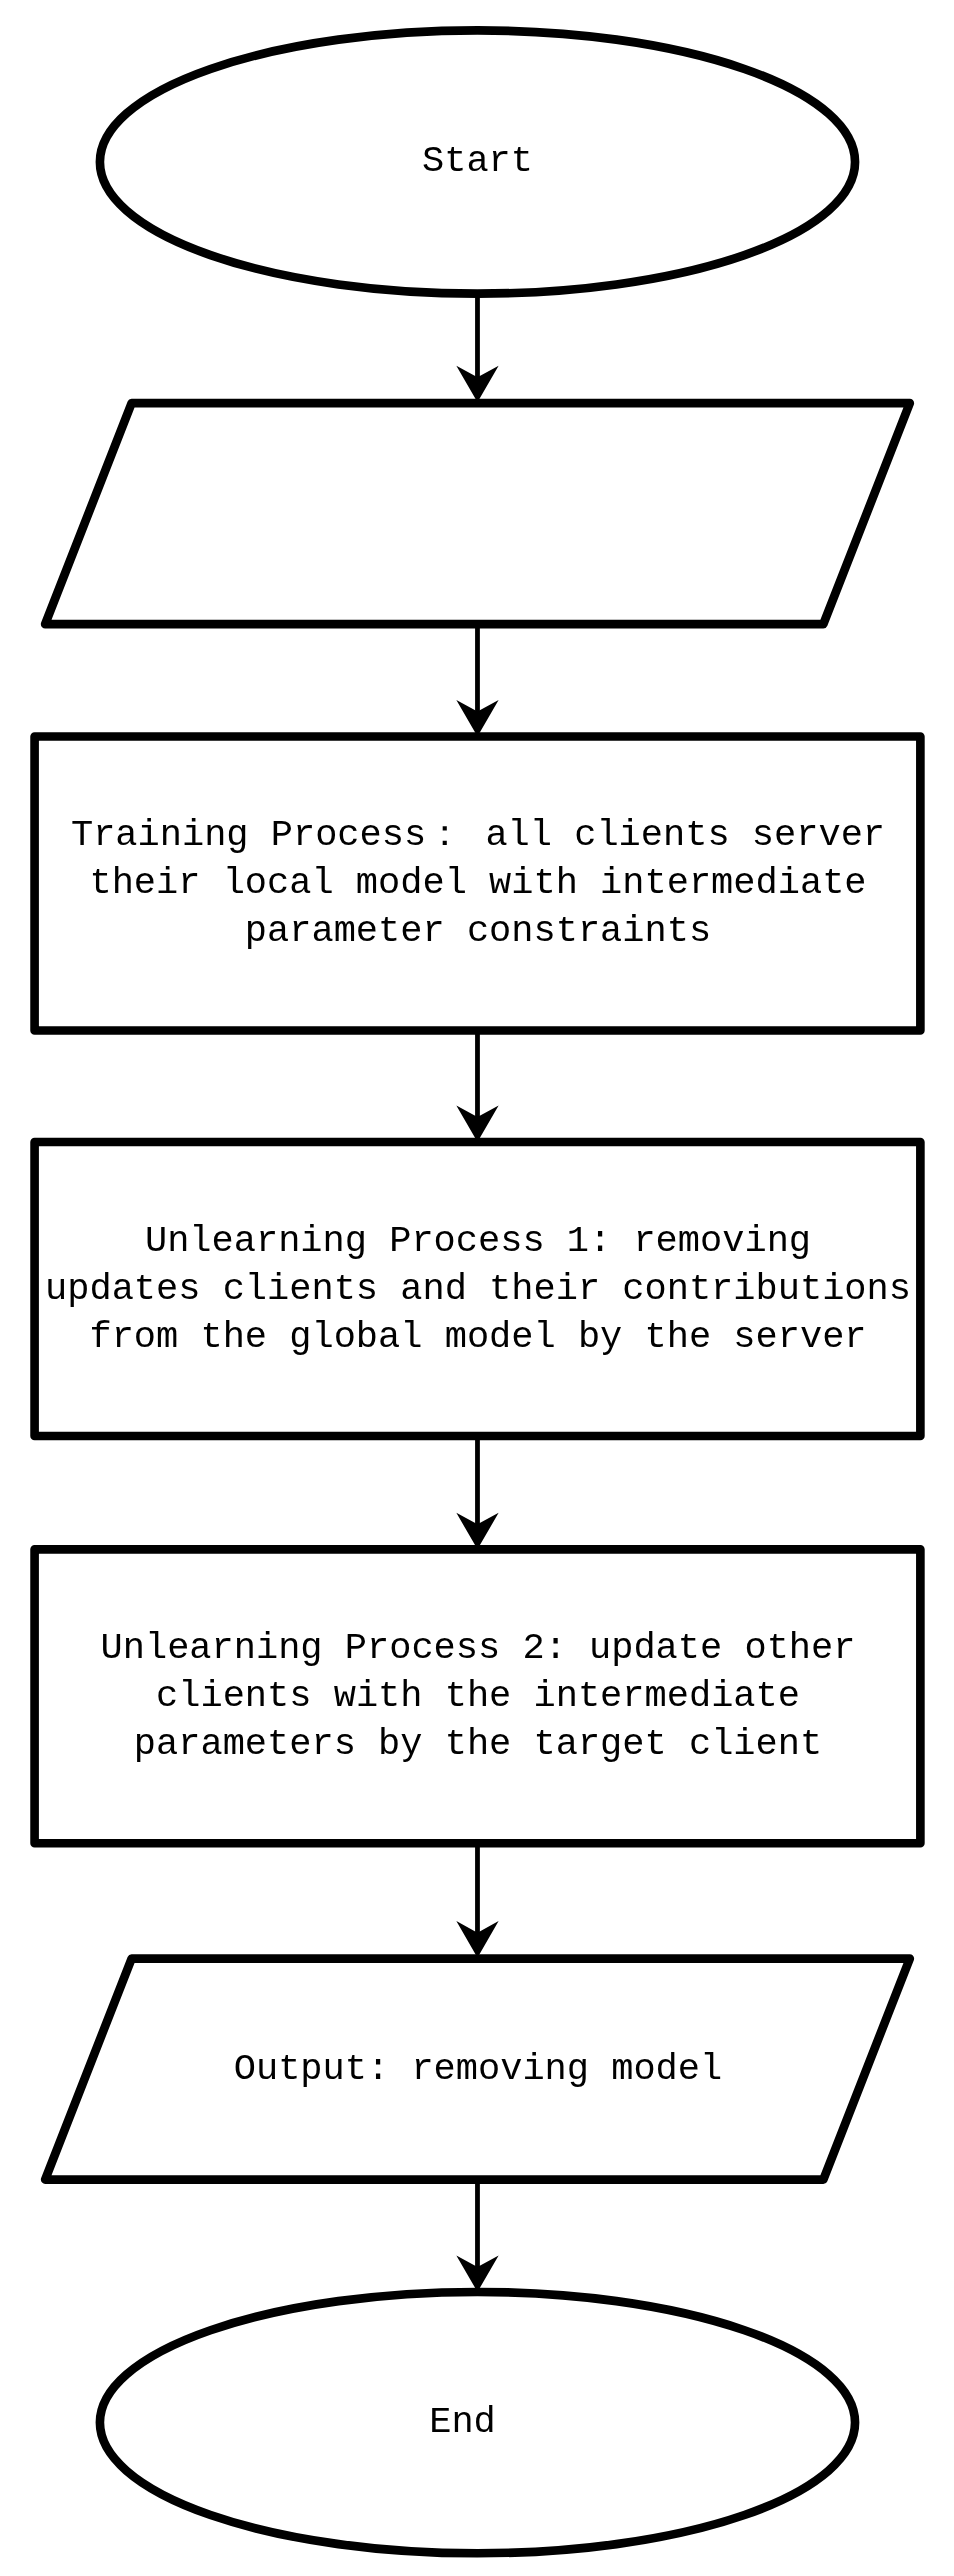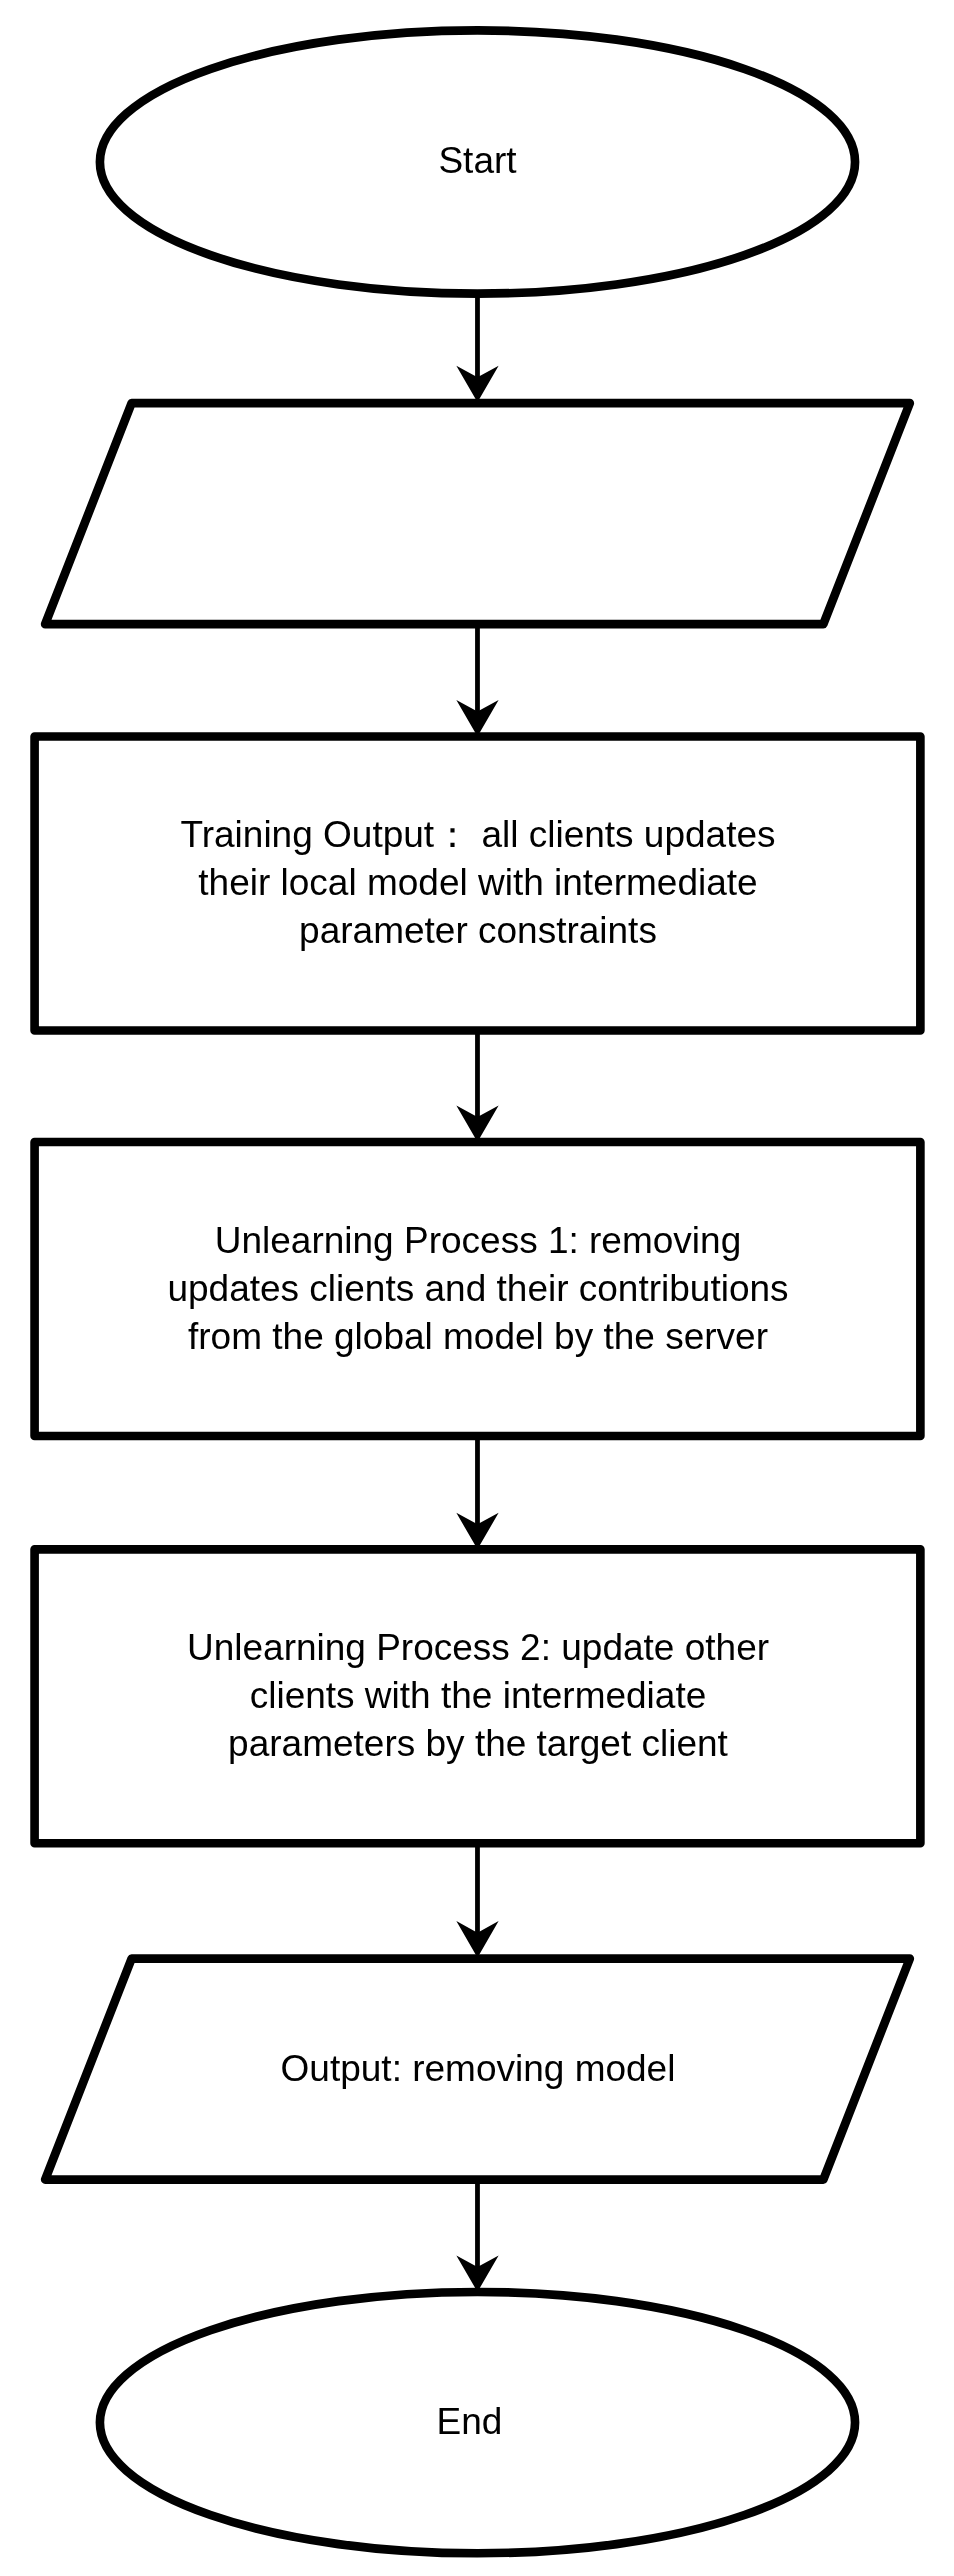--- a/index.html
+++ b/index.html
@@ -44,21 +44,21 @@
     fill: #000000;
     stroke: none;
   }
   .node-label {
     position: absolute;
     display: flex;
     align-items: center;
     justify-content: center;
     text-align: center;
     color: #000000;
-    font-family: Liberation Sans, sans-serif;
+    font-family: Liberation Mono, monospace;
     line-height: 1.30;
     white-space: pre-line;
     pointer-events: none;
     box-sizing: border-box;
   }
   .lbl-terminal { font-size: 37px; }
   .lbl-io       { font-size: 37px; }
   .lbl-process  { font-size: 37px; }
 </style>
 </head>
@@ -110,30 +110,30 @@
       <polygon class="connector-head" points="497,2385 475,2347 497,2359 519,2347"></polygon>
     </g>
 
     <ellipse class="shape-outline" cx="497" cy="2521" rx="393" ry="136"></ellipse>
 
   </svg>
 
   <div class="node-label lbl-terminal" style="left:100px; top:30px; width:755px; height:263px;">Start</div>
 
 
-  <div class="node-label lbl-process" style="left:35px; top:736px; width:886px; height:294px;">Training Output： all clients updates
+  <div class="node-label lbl-process" style="left:35px; top:736px; width:886px; height:294px;">Training Process： all clients server
 their local model with intermediate
 parameter constraints</div>
 
   <div class="node-label lbl-process" style="left:35px; top:1142px; width:886px; height:294px;">Unlearning Process 1: removing
 updates clients and their contributions
 from the global model by the server</div>
 
   <div class="node-label lbl-process" style="left:35px; top:1549px; width:886px; height:294px;">Unlearning Process 2: update other
 clients with the intermediate
 parameters by the target client</div>
 
   <div class="node-label lbl-io" style="left:106px; top:1959px; width:744px; height:221px;">Output: removing model</div>
 
-  <div class="node-label lbl-terminal" style="left:92px; top:2292px; width:755px; height:261px;">End</div>
+  <div class="node-label lbl-terminal" style="left:85px; top:2292px; width:755px; height:261px;">End</div>
 
 </div>
 
 
 </body></html>

